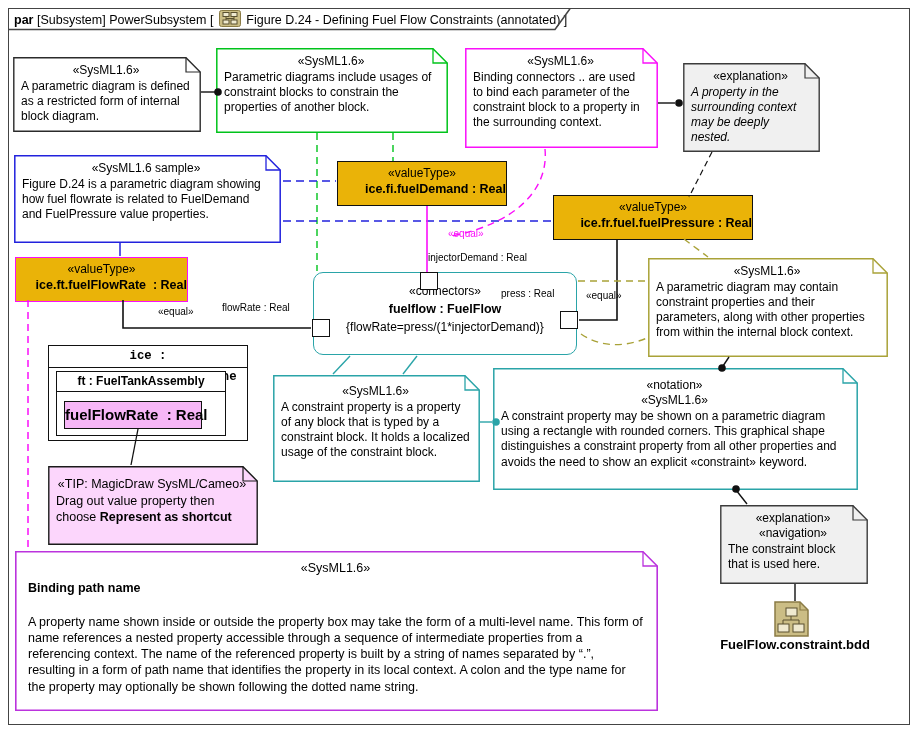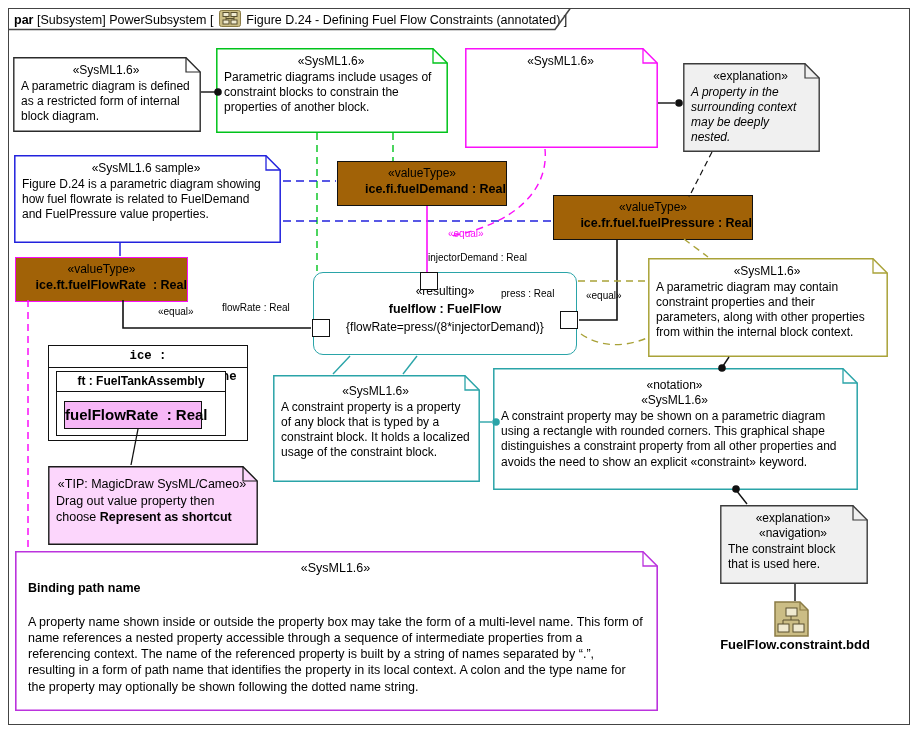--- a/index.html
+++ b/index.html
@@ -6,21 +6,21 @@
   #canvas{position:relative;width:920px;height:737px;background:#fff;
     font-family:"Liberation Sans",sans-serif;color:#000;overflow:hidden;}
   .abs{position:absolute;}
   .note{position:absolute;z-index:2;}
   .note svg{position:absolute;left:0;top:0;}
   .note-content{position:absolute;left:2px;top:3px;right:4px;bottom:2px;
     padding:3px 6px;font-size:12px;line-height:1.26;}
   .stereo{text-align:center;}
   .nbody{text-align:left;margin-top:1px;}
   .italic{font-style:italic;}
-  .vt{position:absolute;z-index:2;background:#a16207;border:1.5px solid #111;
+  .vt{position:absolute;z-index:2;background:#eab308;border:1.5px solid #111;
     text-align:center;padding-top:4px;box-sizing:border-box;}
   .vt .stereo{font-size:12px;}
   .vt .vname{font-size:12.5px;font-weight:bold;margin-top:2px;text-align:right;}
   .pre{white-space:pre;}
   .lbl{position:absolute;z-index:5;font-size:10px;white-space:pre;}
   .port{position:absolute;z-index:3;width:18px;height:18px;background:#fff;
     border:1.6px solid #111;box-sizing:border-box;}
   .mag{color:#fa0ffa;}
   #overlay{position:absolute;left:0;top:0;z-index:4;pointer-events:none;}
 </style>
@@ -70,20 +70,21 @@
       </div>
   </div>
 
   <div class="note" style="left:465px;top:48px;width:193px;height:100px;">
     <svg width="193" height="100">
         <path d="M0.8,0.8 H178 L192.2,15 V99.2 H0.8 Z" fill="#fff" stroke="#fa0ffa" stroke-width="1.5"></path>
         <path d="M178,0.8 V15 H192.2" fill="none" stroke="#fa0ffa" stroke-width="1.3"></path>
       </svg>
     <div class="note-content">
         <div class="stereo">«SysML1.6»</div>
+        <div class="nbody">Binding connectors .. are used to bind each parameter of the constraint block to a property in the surrounding context.</div>
       </div>
   </div>
 
   <div class="note" style="left:683px;top:63px;width:137px;height:89px;">
     <svg width="137" height="89">
         <path d="M0.8,0.8 H122 L136.2,15 V88.2 H0.8 Z" fill="#f0f0f0" stroke="#3b3b3b" stroke-width="1.4"></path>
         <path d="M122,0.8 V15 H136.2" fill="none" stroke="#3b3b3b" stroke-width="1.2"></path>
       </svg>
     <div class="note-content">
         <div class="stereo">«explanation»</div>
@@ -180,23 +181,23 @@
     <div class="stereo">«valueType»</div>
     <div class="vname pre">ice.fr.fuel.fuelPressure : Real</div>
   </div>
 
   <div class="vt" style="left:15px;top:257px;width:173px;height:45px;border-color:#fa0ffa;">
     <div class="stereo">«valueType»</div>
     <div class="vname pre">ice.ft.fuelFlowRate  : Real</div>
   </div>
 
   <div class="abs" style="left:313px;top:272px;width:264px;height:83px;border:1.6px solid #2aa4a8;border-radius:10px;background:#fff;z-index:2;box-sizing:border-box;text-align:center;padding-top:11px;">
-    <div style="font-size:12px;">«resulting»</div>
+    <div style="font-size:12px;">«connectors»</div>
     <div style="font-size:12.5px;font-weight:bold;margin-top:4px;">fuelflow : FuelFlow</div>
-    <div style="font-size:12px;margin-top:4px;">{flowRate=press/(8*injectorDemand)}</div>
+    <div style="font-size:12px;margin-top:4px;">{flowRate=press/(1*injectorDemand)}</div>
   </div>
 
   <div class="port" style="left:312px;top:319px;"></div>
   <div class="port" style="left:420px;top:272px;"></div>
   <div class="port" style="left:560px;top:311px;"></div>
 
   <div class="abs" style="left:48px;top:345px;width:200px;height:96px;border:1.5px solid #111;background:#fff;z-index:2;box-sizing:border-box;">
     <div style="height:21px;border-bottom:1.5px solid #111;font-weight:bold;font-size:12.3px;text-align:center;line-height:21px;font-family:Liberation Mono, monospace;">ice : InternalCombustionEngine</div>
     <div class="abs" style="left:7px;top:25px;width:170px;height:65px;border:1.4px solid #111;background:#fff;box-sizing:border-box;">
       <div style="height:19px;border-bottom:1.4px solid #111;font-weight:bold;font-size:12px;text-align:center;line-height:19px;">ft : FuelTankAssembly</div>

